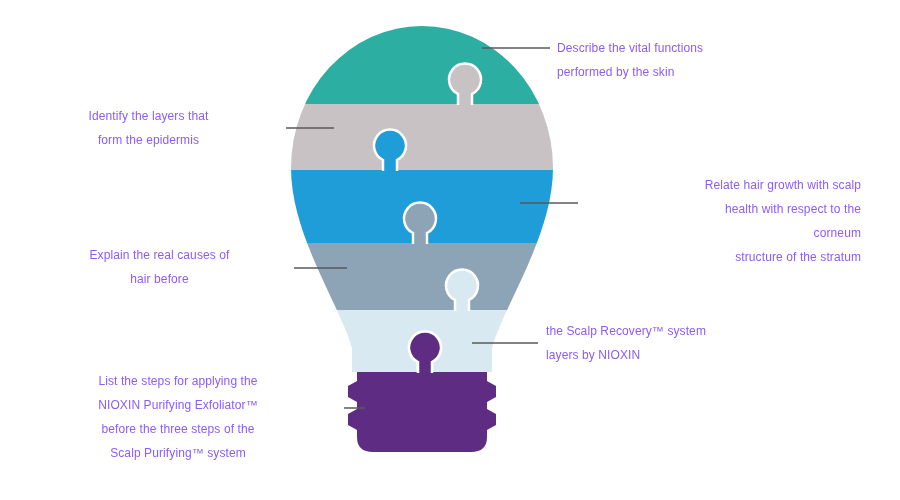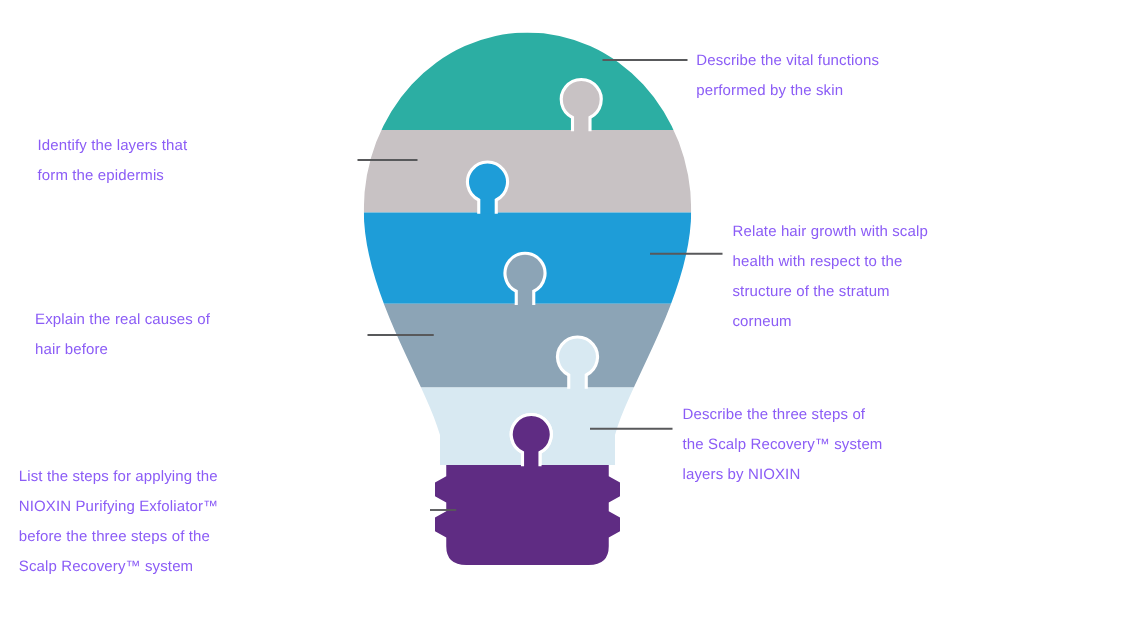--- a/index.html
+++ b/index.html
@@ -21,21 +21,21 @@
     top: 0;
   }
   .callout {
     position: absolute;
     font-size: 12px;
     line-height: 24px;
     color: #8b5cf6;
     letter-spacing: 0.1px;
   }
   .callout.right { text-align: left; }
-  .callout.left  { text-align: left; }
+  .callout.left  { text-align: center; }
 </style>
 </head>
 <body>
 
 <div class="canvas">
 
   <svg class="bulb-svg" width="900" height="500" viewBox="0 0 900 500">
     <defs>
       <clipPath id="bulbClip">
         <path d="M291,168 A131,142 0 0 1 553,168 C553,235 504,305 492,348 L492,372 L352,372 L352,348 C340,305 291,235 291,168 Z"></path>
@@ -71,38 +71,37 @@
   <div class="callout right" style="left:557px; top:36px; width:300px;">
     <div>Describe the vital functions</div>
     <div>performed by the skin</div>
   </div>
 
   <div class="callout left" style="left:30px; top:104px; width:237px;">
     <div>Identify the layers that</div>
     <div>form the epidermis</div>
   </div>
 
-  <div class="callout right" style="left:586px; top:173px; width:275px;">
+  <div class="callout right" style="left:586px; top:173px; width:275px;text-align:right;">
     <div>Relate hair growth with scalp</div>
     <div>health with respect to the</div>
+    <div>corneum</div>
     <div>structure of the stratum</div>
-    <div>corneum</div>
   </div>
 
   <div class="callout left" style="left:28px; top:243px; width:263px;">
     <div>Explain the real causes of</div>
     <div>hair before</div>
   </div>
 
   <div class="callout right" style="left:546px; top:319px; width:300px;">
-    <div>Describe the three steps of</div>
     <div>the Scalp Recovery™ system</div>
     <div>layers by NIOXIN</div>
   </div>
 
   <div class="callout left" style="left:15px; top:369px; width:326px;">
     <div>List the steps for applying the</div>
     <div>NIOXIN Purifying Exfoliator™</div>
     <div>before the three steps of the</div>
-    <div>Scalp Recovery™ system</div>
+    <div>Scalp Purifying™ system</div>
   </div>
 
 </div>
 
 </body></html>

